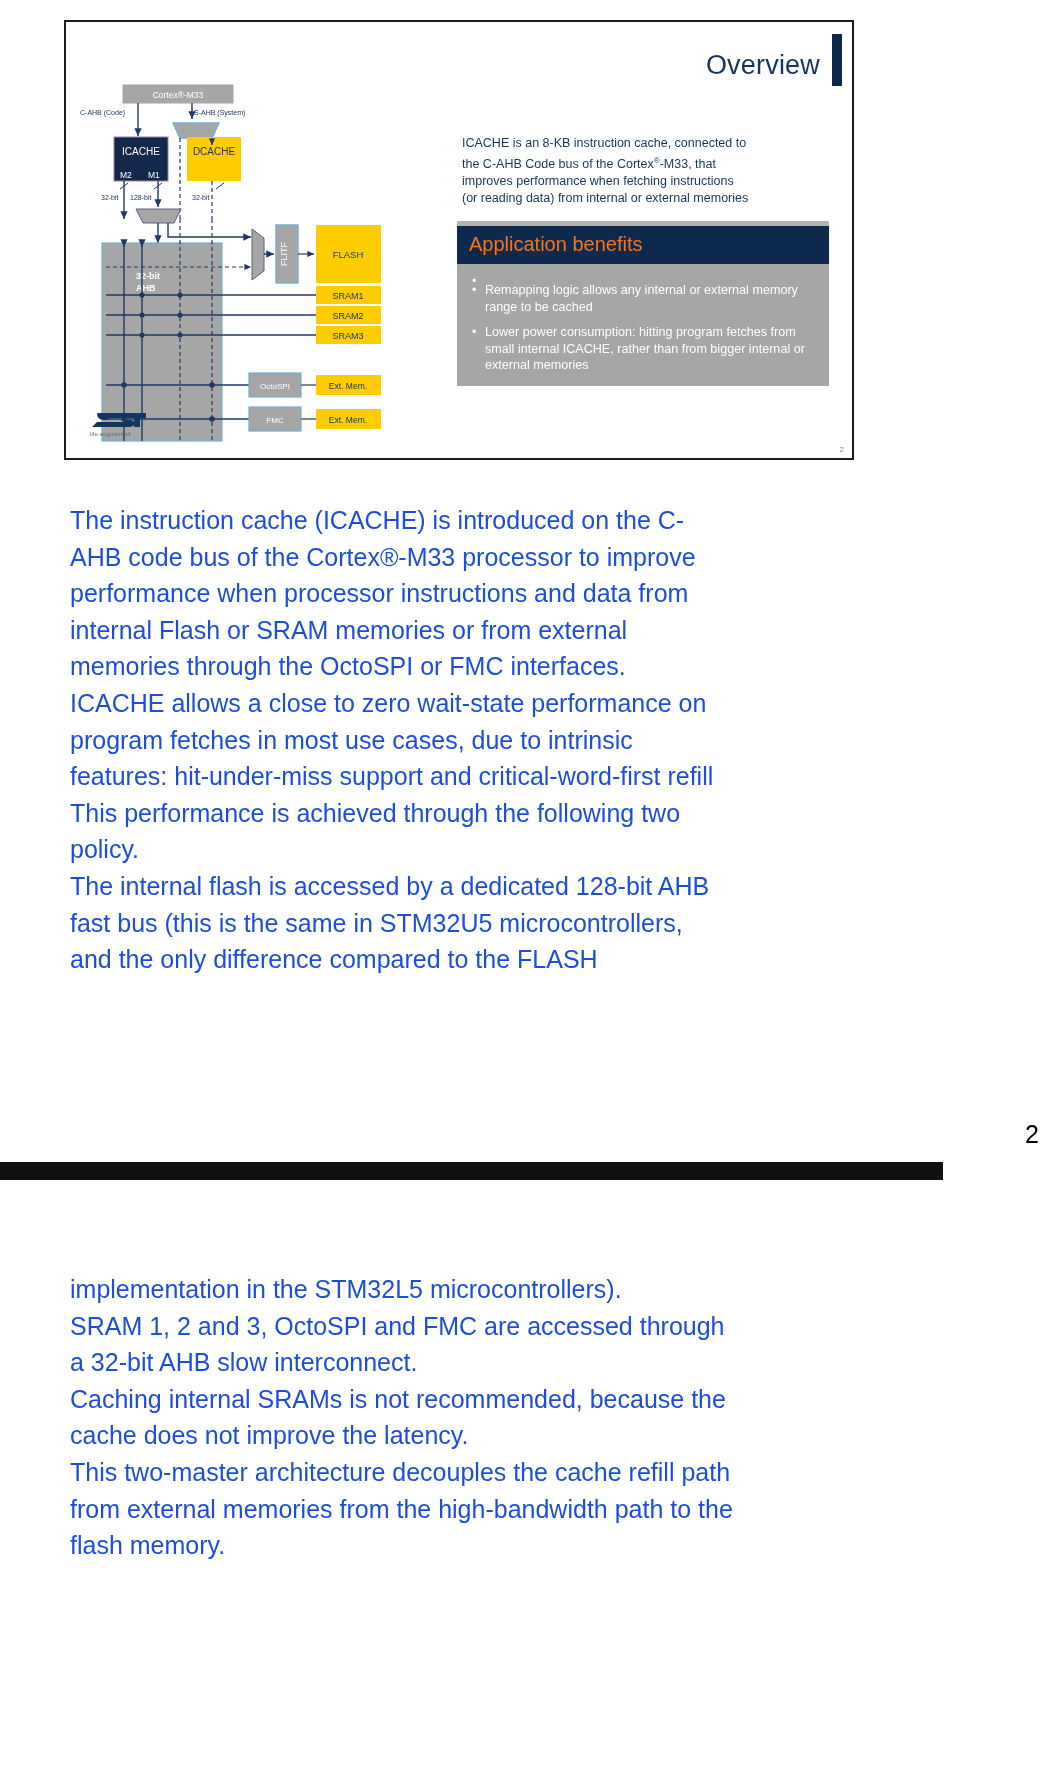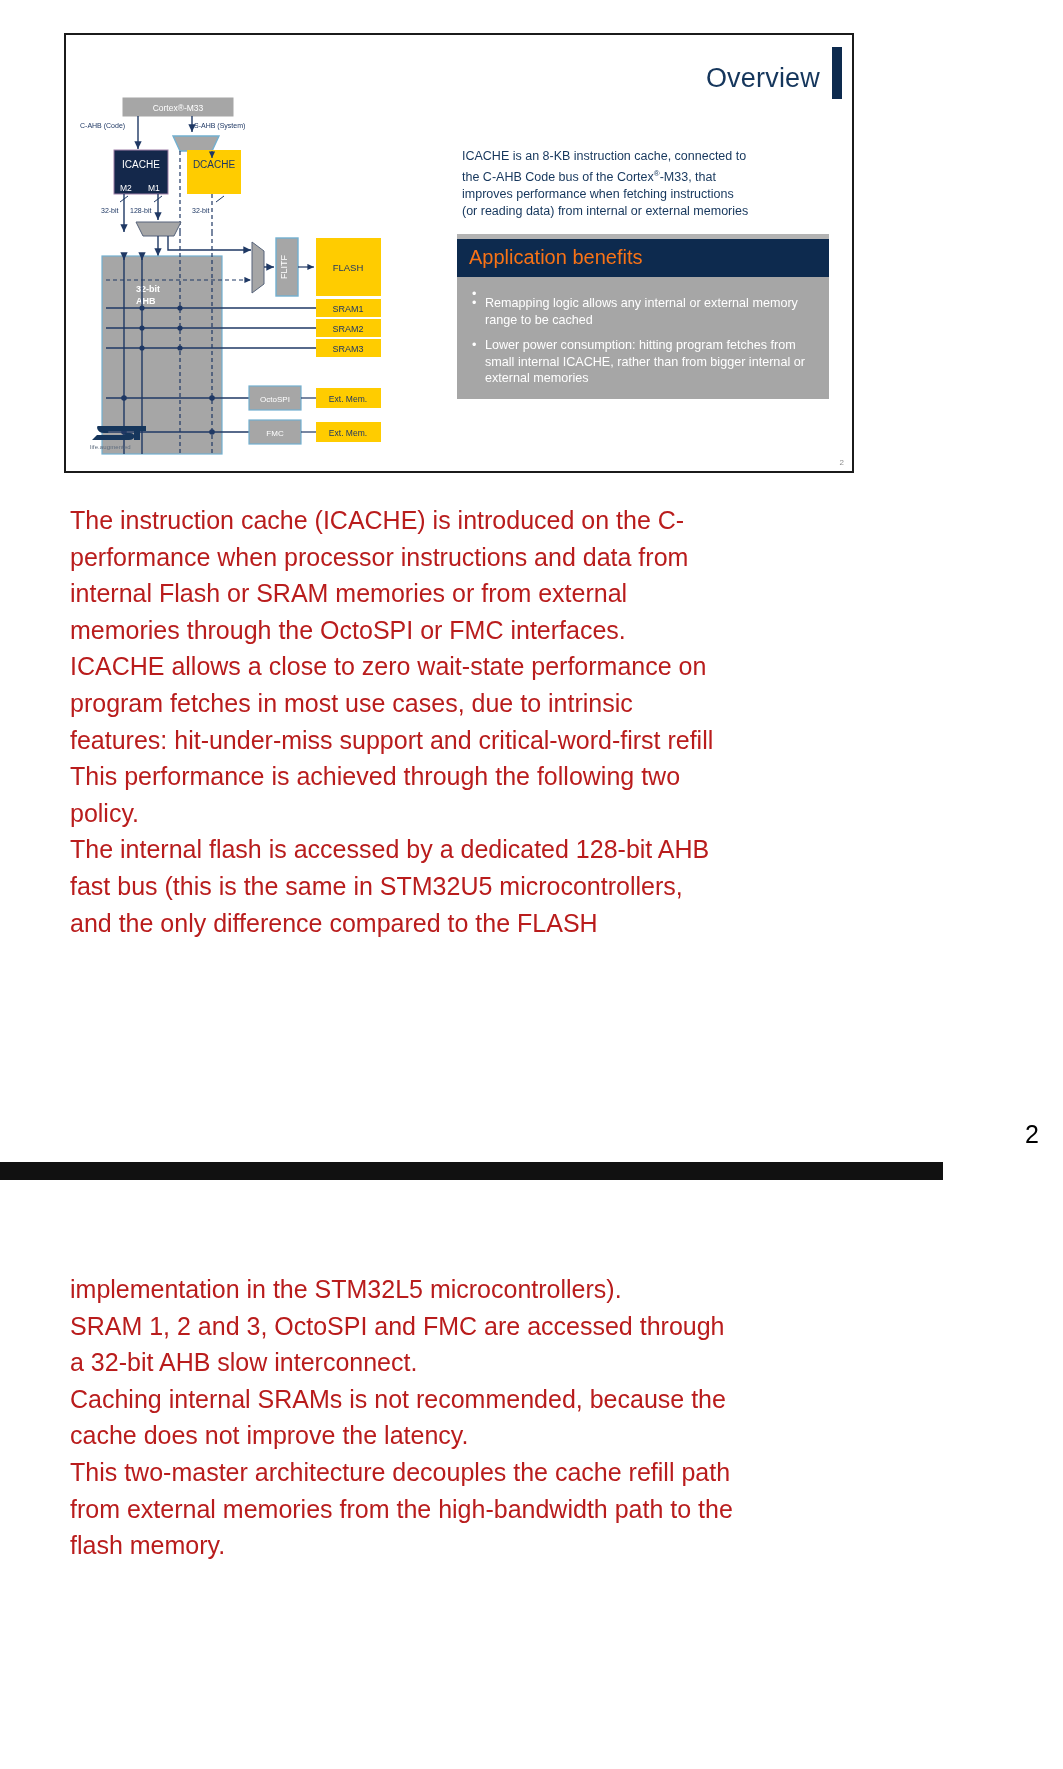--- a/index.html
+++ b/index.html
@@ -13,21 +13,21 @@
     position: relative;
     font-family: "Liberation Sans", sans-serif;
     color: #000000;
     overflow: hidden;
   }
 
   
   .slide {
     position: absolute;
     left: 64px;
-    top: 33px;
+    top: 20px;
     width: 790px;
     height: 440px;
     border: 2px solid #1b1b1b;
     background: #ffffff;
     box-sizing: border-box;
   }
   .slide-accent-bar {
     position: absolute;
     right: 10px;
     top: 12px;
@@ -130,21 +130,21 @@
   }
   .diagram svg { display: block; }
 
   
   .body-text {
     position: absolute;
     left: 70px;
     width: 890px;
     font-size: 25px;
     line-height: 36.6px;
-    color: #b91c1c;
+    color: #1d4ed8;
   }
   .body-text-1 { top: 502px; }
   .body-text-2 { top: 1271px; }
   .body-text p { margin: 0; }
 
   .page-number-big {
     position: absolute;
     right: 24px;
     top: 1120px;
     font-size: 25px;
@@ -306,20 +306,21 @@
       <path d="M40,3 L56,3 L56,8 L50,8 L50,17 L44,17 L44,8 L40,8 Z" fill="#15365c"></path>
     </svg>
     <div class="st-logo-tag">life.augmented</div>
   </div>
 
   <div class="slide-page-num">2</div>
 </div>
 
 <div class="body-text body-text-1">
   <p>The instruction cache (ICACHE) is introduced on the C-</p>
+  <p>AHB code bus of the Cortex®-M33 processor to improve</p>
   <p>performance when processor instructions and data from</p>
   <p>internal Flash or SRAM memories or from external</p>
   <p>memories through the OctoSPI or FMC interfaces.</p>
   <p>ICACHE allows a close to zero wait-state performance on</p>
   <p>program fetches in most use cases, due to intrinsic</p>
   <p>features: hit-under-miss support and critical-word-first refill</p>
   <p>This performance is achieved through the following two</p>
   <p>policy.</p>
   <p>The internal flash is accessed by a dedicated 128-bit AHB</p>
   <p>fast bus (this is the same in STM32U5 microcontrollers,</p>

